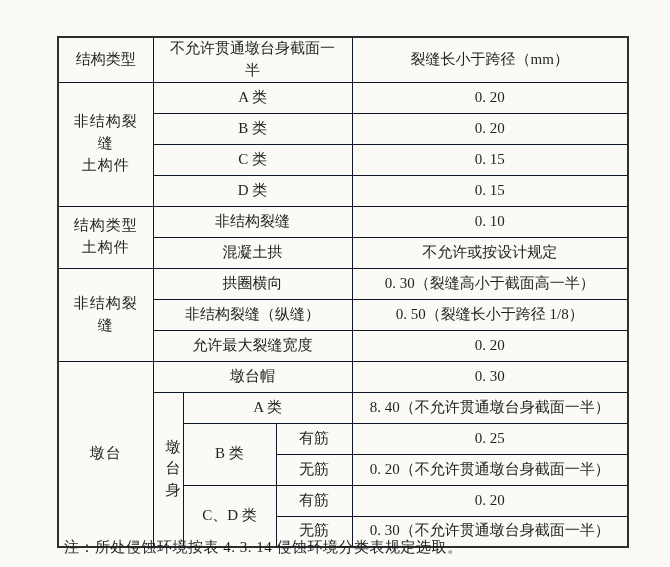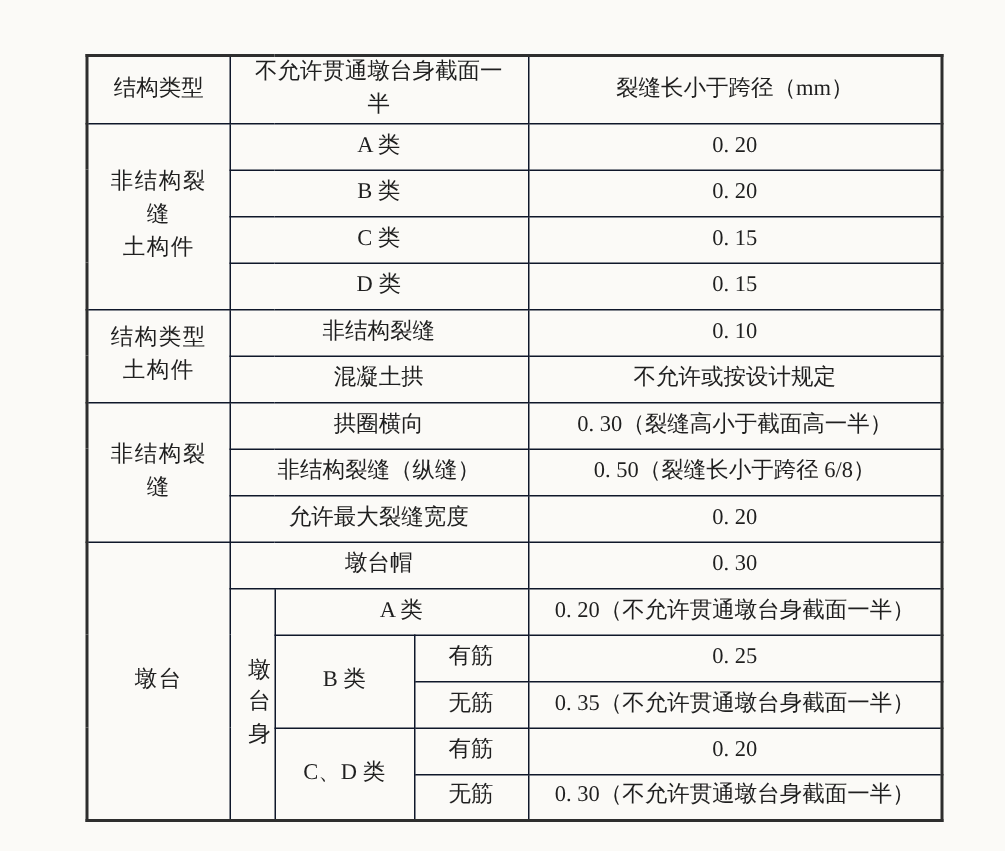--- a/index.html
+++ b/index.html
@@ -101,54 +101,55 @@
         <td>不允许或按设计规定</td>
       </tr>
 
       <tr>
         <td rowspan="3" class="group-cell">非结构裂缝</td>
         <td colspan="3">拱圈横向</td>
         <td>0. 30（裂缝高小于截面高一半）</td>
       </tr>
       <tr>
         <td colspan="3">非结构裂缝（纵缝）</td>
-        <td>0. 50（裂缝长小于跨径 6/8）</td>
+        <td>0. 50（裂缝长小于跨径 1/8）</td>
       </tr>
       <tr>
         <td colspan="3">允许最大裂缝宽度</td>
         <td>0. 20</td>
       </tr>
 
       <tr>
         <td rowspan="6" class="group-cell">墩台</td>
         <td colspan="3">墩台帽</td>
         <td>0. 30</td>
       </tr>
       <tr>
         <td rowspan="5" class="vertical-cell">墩
 台
 身</td>
         <td colspan="2">A 类</td>
-        <td>0. 20（不允许贯通墩台身截面一半）</td>
+        <td>8. 40（不允许贯通墩台身截面一半）</td>
       </tr>
       <tr>
         <td rowspan="2">B 类</td>
         <td>有筋</td>
         <td>0. 25</td>
       </tr>
       <tr>
         <td>无筋</td>
-        <td>0. 35（不允许贯通墩台身截面一半）</td>
+        <td>0. 20（不允许贯通墩台身截面一半）</td>
       </tr>
       <tr>
         <td rowspan="2">C、D 类</td>
         <td>有筋</td>
         <td>0. 20</td>
       </tr>
       <tr>
         <td>无筋</td>
         <td>0. 30（不允许贯通墩台身截面一半）</td>
       </tr>
     </tbody>
   </table>
 
+  <div class="doc-note">注：所处侵蚀环境按表 4. 3. 14 侵蚀环境分类表规定选取。</div>
 
 </div>
 
 </body></html>

